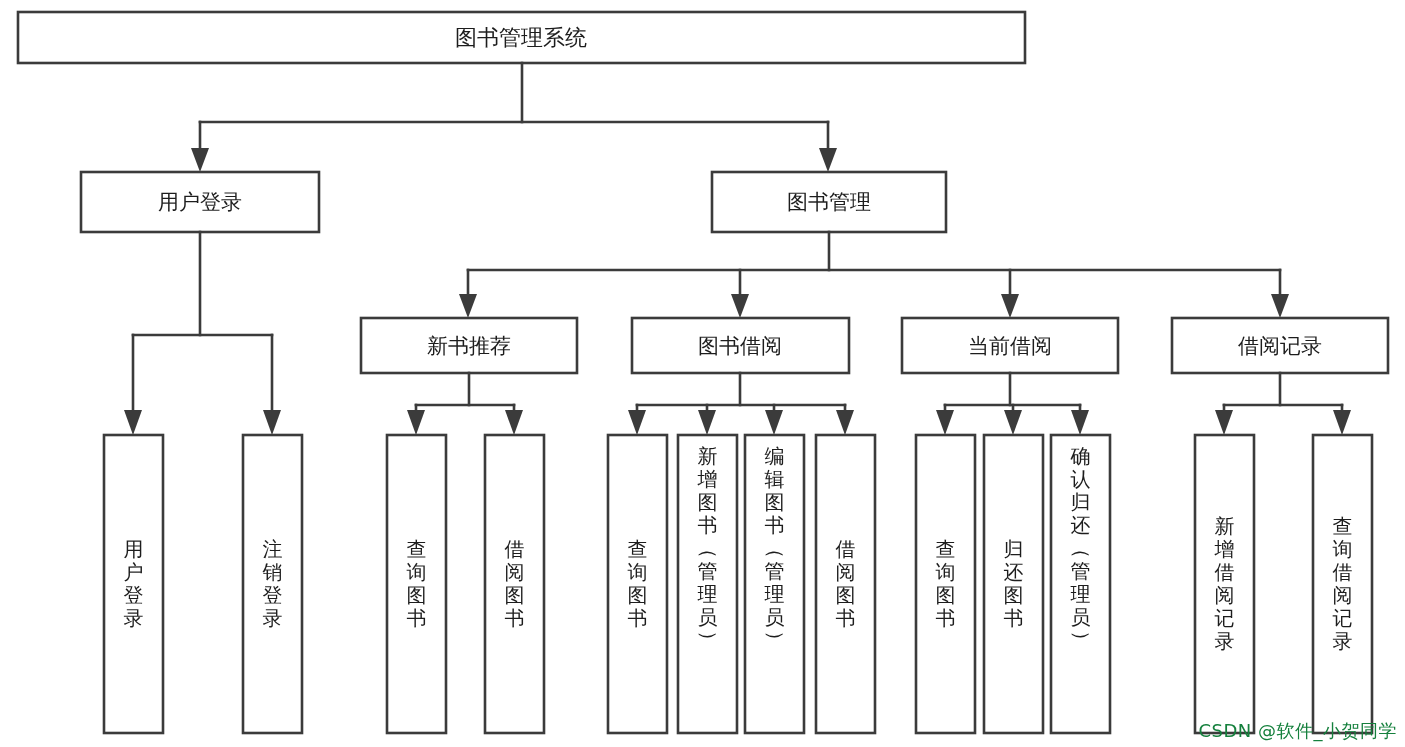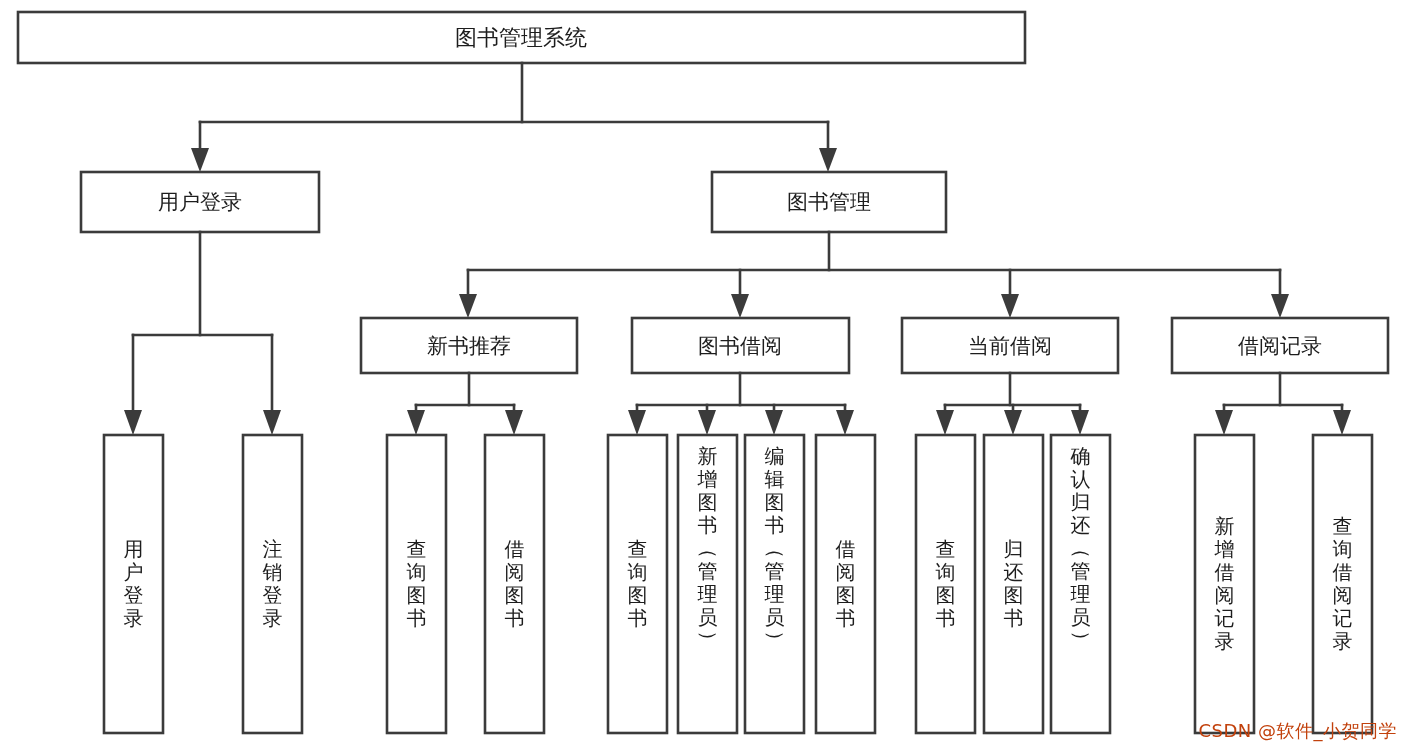--- a/index.html
+++ b/index.html
@@ -74,21 +74,21 @@
     display: block;
     height: 23px;
     line-height: 23px;
   }
   .watermark {
     position: absolute;
     right: 8px;
     bottom: 4px;
     font-family: "DejaVu Sans", "Liberation Sans", sans-serif;
     font-size: 18px;
-    color: #c2410c;
+    color: #15803d;
     letter-spacing: 0.5px;
     white-space: nowrap;
   }
 </style>
 </head>
 <body>
 
 <div id="diagram-root">
 
   <svg class="diagram" viewBox="0 0 1405 747">

